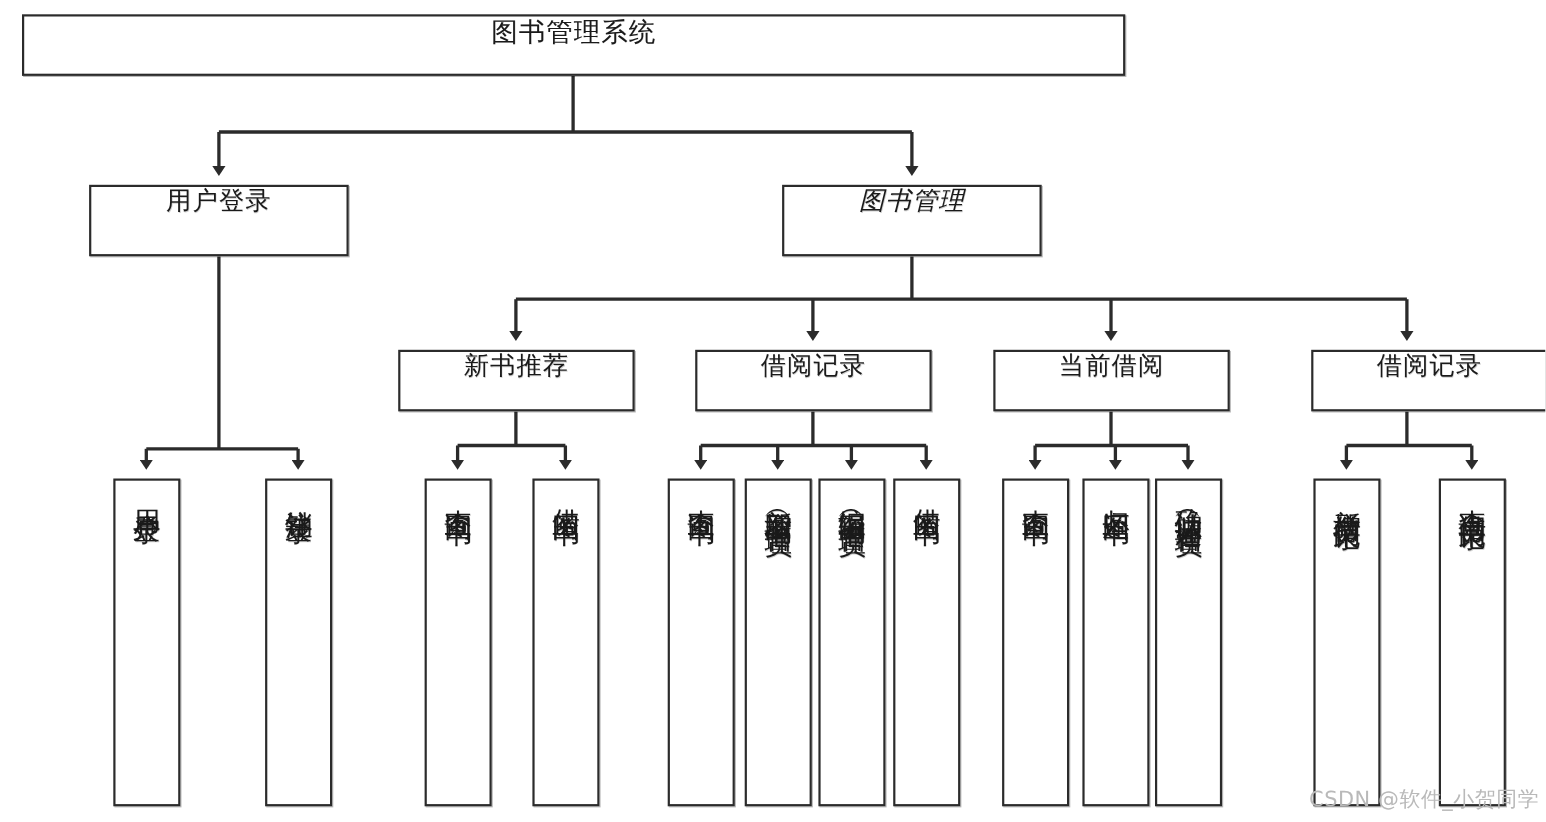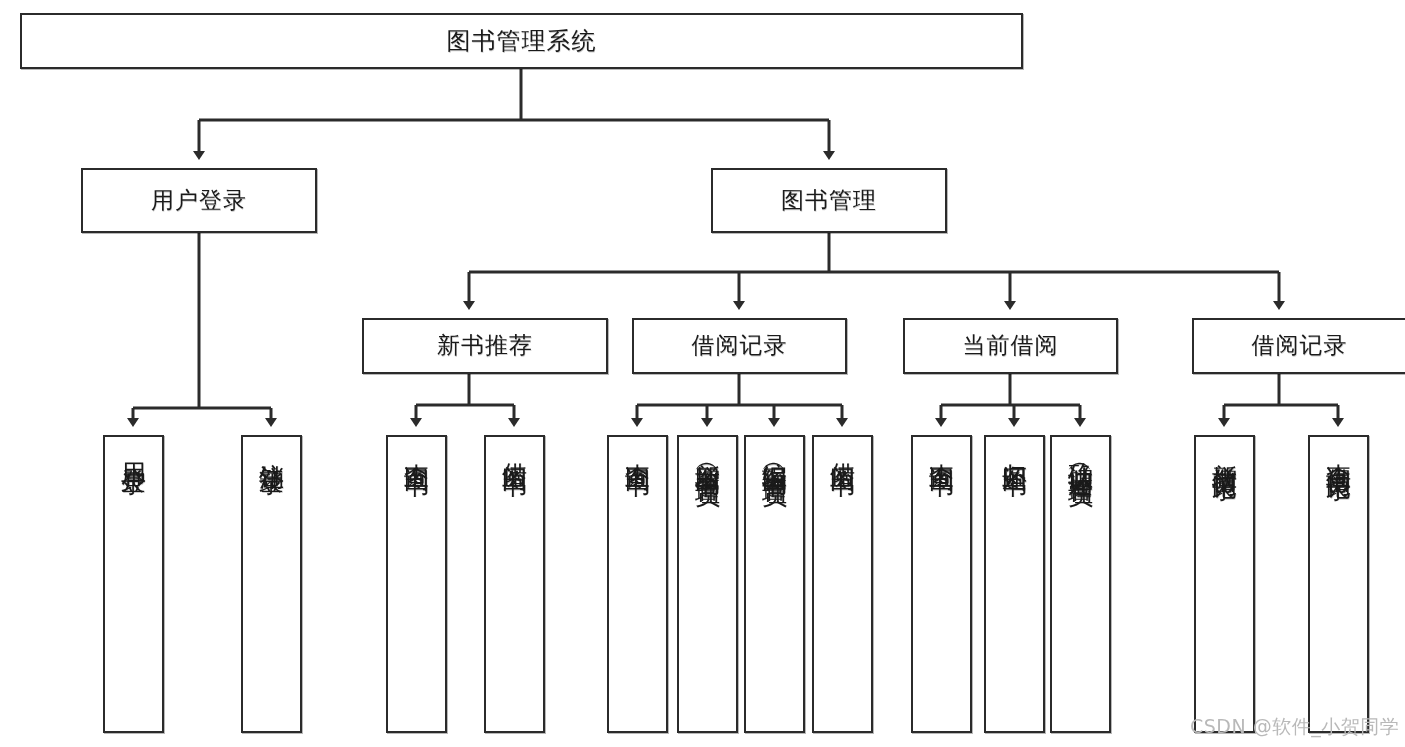--- a/index.html
+++ b/index.html
@@ -20,21 +20,20 @@
     left:0; top:0;
     width:1405px; height:747px;
     pointer-events:none;
   }
   .node{
     position:absolute;
     box-sizing:border-box;
     border:2px solid #2b2b2b;
     background:#ffffff;
     display:flex;
-    align-items:center;
     justify-content:center;
     box-shadow:1px 1px 0 rgba(0,0,0,0.28);
   }
   .node .label{
     font-size:23px;
     line-height:1.18;
     letter-spacing:1px;
     color:#1a1a1a;
     white-space:nowrap;
     text-shadow:0.5px 0.5px 0 rgba(120,120,120,0.35);
@@ -124,25 +123,25 @@
     </g>
   </svg>
 
   <div class="node root" id="node-root" style="left: 20px; top: 13px; width: 1003px; height: 56px;">
     <span class="label">图书管理系统</span>
   </div>
 
   <div class="node" id="node-l2-0" style="left: 81px; top: 168px; width: 236px; height: 65px;">
     <span class="label">用户登录</span>
   </div>
-  <div class="node" id="node-l2-1" style="left: 711px; top: 168px; width: 236px; height: 65px;">
+  <div class="node" id="node-l2-1" style="left: 711px; top: 168px; width: 236px; height: 65px; font-style: italic;">
     <span class="label">图书管理</span>
   </div>
 
-  <div class="node" id="node-l3-0" style="left: 362px; top: 318px; width: 246px; height: 56px;">
+  <div class="node" id="node-l3-0" style="left: 362px; top: 318px; width: 215px; height: 56px;">
     <span class="label">新书推荐</span>
   </div>
   <div class="node" id="node-l3-1" style="left: 632px; top: 318px; width: 215px; height: 56px;">
     <span class="label">借阅记录</span>
   </div>
   <div class="node" id="node-l3-2" style="left: 903px; top: 318px; width: 215px; height: 56px;">
     <span class="label">当前借阅</span>
   </div>
   <div class="node" id="node-l3-3" style="left: 1172px; top: 318px; width: 215px; height: 56px; margin-left: 20px;">
     <span class="label">借阅记录</span>

